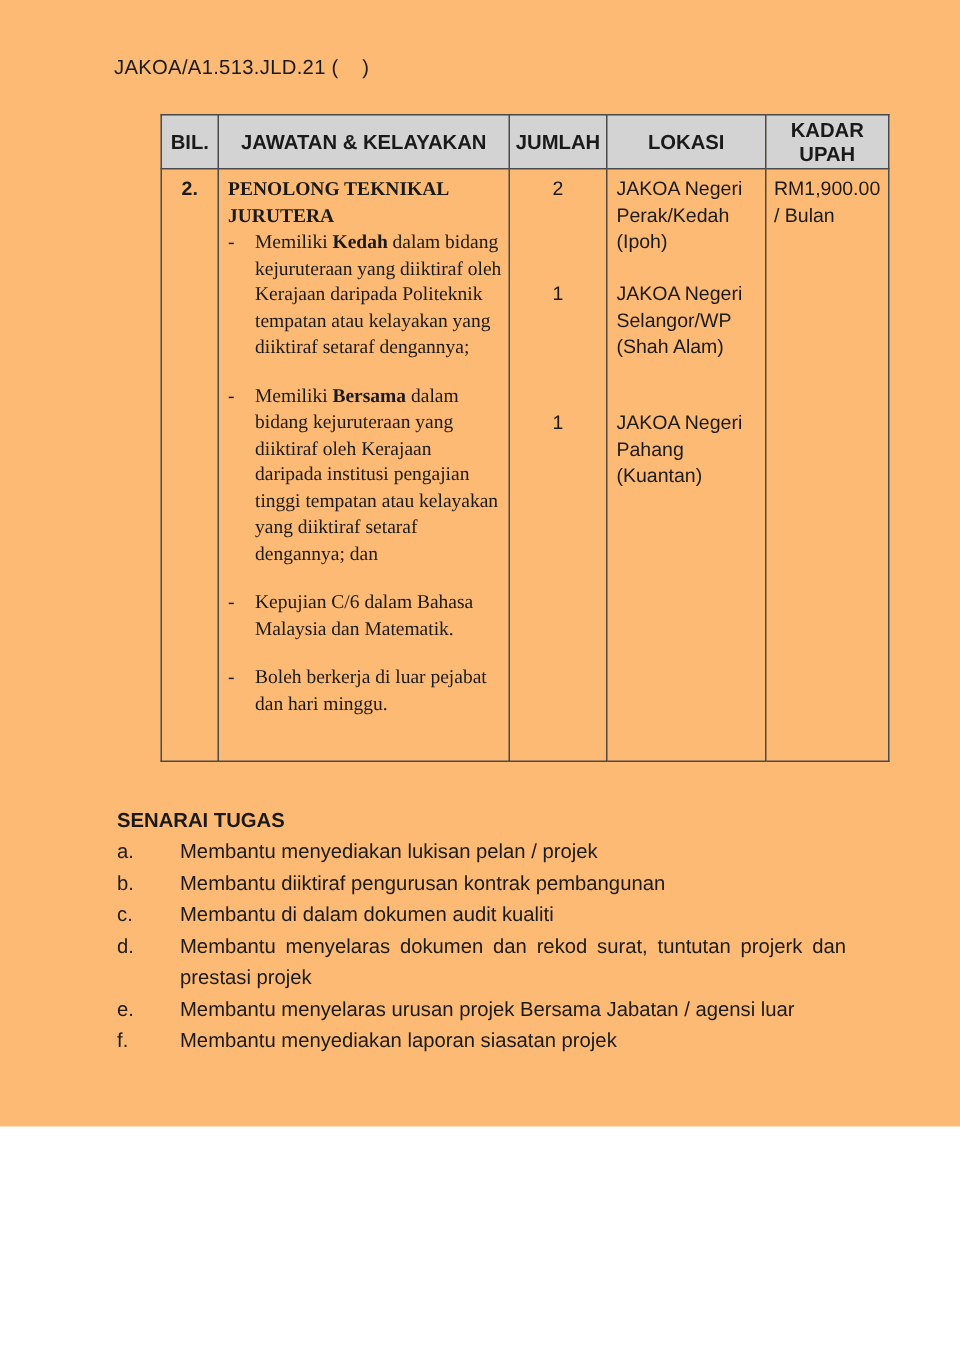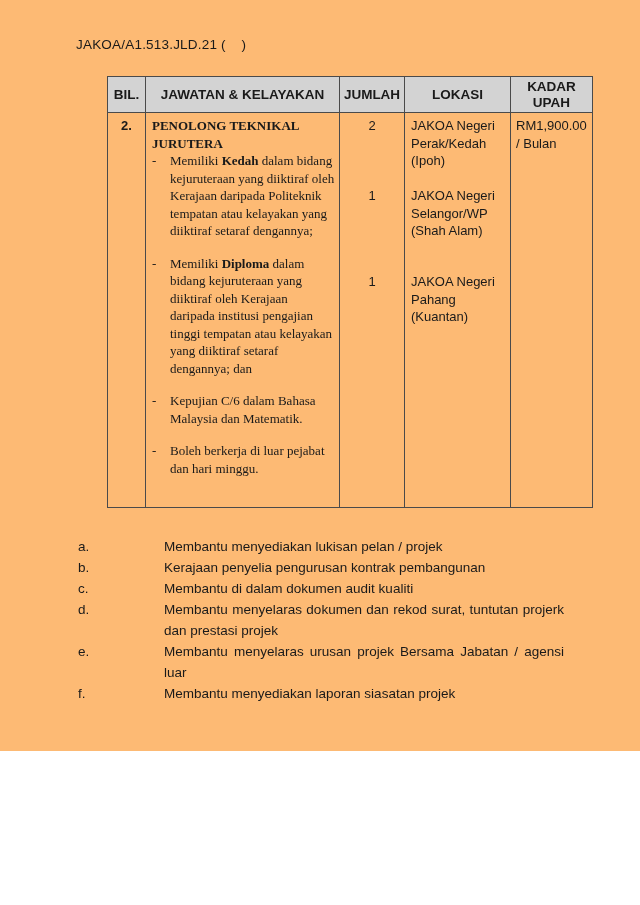--- a/index.html
+++ b/index.html
@@ -53,21 +53,21 @@
   .cell-kadar { padding: 4px 3px 0 5px !important; }
   .kadar { white-space: pre-line; }
 
   .tasks {
     position: absolute; left: 78px; top: 536px; width: 486px;
     font-size: 13.5px; line-height: 21px;
   }
   .tasks-title { font-weight: bold; }
   .task { display: flex; }
   .task-letter { width: 42px; flex: 0 0 42px; }
-  .task-text { flex: 1 1 auto; text-align: justify; margin-left: 44px; }
+  .task-text { flex: 1 1 auto; text-align: justify; }
 </style>
 </head>
 <body>
 
 <div class="page">
 
   <div class="ref">JAKOA/A1.513.JLD.21 (    )</div>
 
   <table class="doc-table">
     <colgroup>
@@ -93,21 +93,21 @@
         <td class="cell-jawatan">
           <div class="pos-title">PENOLONG TEKNIKAL JURUTERA</div>
 
           <div class="req">
             <span class="req-dash">-</span>
             <span class="req-text"><span>Memiliki </span><b>Kedah</b><span> dalam bidang kejuruteraan yang diiktiraf oleh Kerajaan daripada Politeknik tempatan atau kelayakan yang diiktiraf setaraf dengannya;</span></span>
           </div>
 
           <div class="req">
             <span class="req-dash">-</span>
-            <span class="req-text"><span>Memiliki </span><b>Diploma</b><span> dalam bidang kejuruteraan yang diiktiraf oleh Kerajaan daripada institusi pengajian tinggi tempatan atau kelayakan yang diiktiraf setaraf dengannya; dan</span></span>
+            <span class="req-text"><span>Memiliki </span><b>Bersama</b><span> dalam bidang kejuruteraan yang diiktiraf oleh Kerajaan daripada institusi pengajian tinggi tempatan atau kelayakan yang diiktiraf setaraf dengannya; dan</span></span>
           </div>
 
           <div class="req">
             <span class="req-dash">-</span>
             <span class="req-text"><span>Kepujian C/6 dalam Bahasa Malaysia dan Matematik.</span><b></b><span></span></span>
           </div>
 
           <div class="req">
             <span class="req-dash">-</span>
             <span class="req-text"><span>Boleh berkerja di luar pejabat dan hari minggu.</span><b></b><span></span></span>
@@ -134,28 +134,29 @@
 
         <td class="cell-kadar">
           <div class="kadar">RM1,900.00
 / Bulan</div>
         </td>
       </tr>
     </tbody>
   </table>
 
   <div class="tasks">
+    <div class="tasks-title">SENARAI TUGAS</div>
 
     <div class="task">
       <span class="task-letter">a.</span>
       <span class="task-text">Membantu menyediakan lukisan pelan / projek</span>
     </div>
     <div class="task">
       <span class="task-letter">b.</span>
-      <span class="task-text">Kerajaan penyelia pengurusan kontrak pembangunan</span>
+      <span class="task-text">Membantu diiktiraf pengurusan kontrak pembangunan</span>
     </div>
     <div class="task">
       <span class="task-letter">c.</span>
       <span class="task-text">Membantu di dalam dokumen audit kualiti</span>
     </div>
     <div class="task">
       <span class="task-letter">d.</span>
       <span class="task-text">Membantu menyelaras dokumen dan rekod surat, tuntutan projerk dan prestasi projek</span>
     </div>
     <div class="task">

